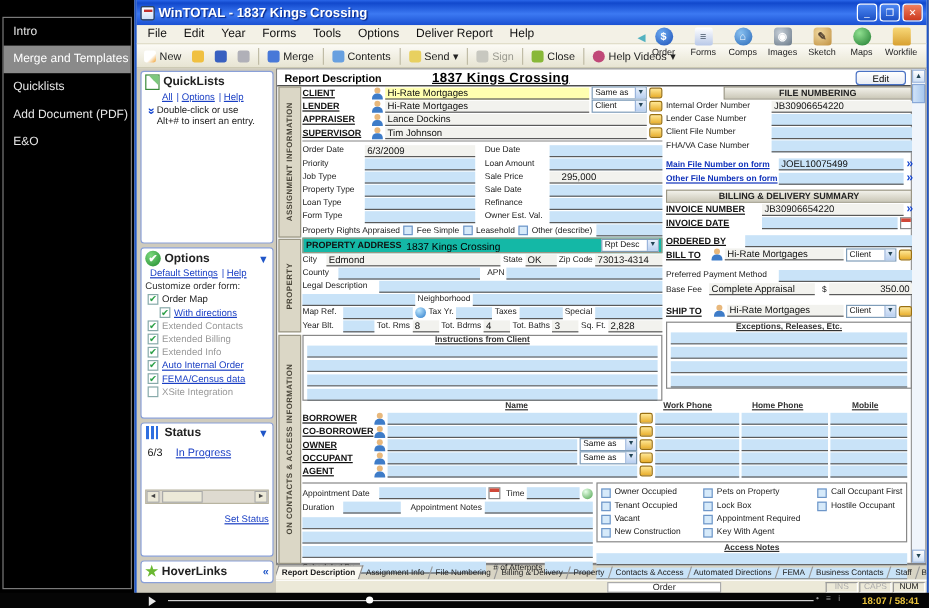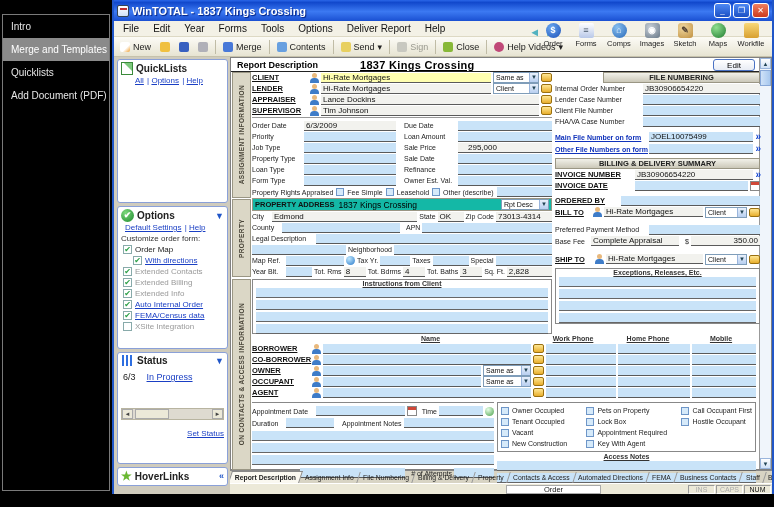--- a/index.html
+++ b/index.html
@@ -109,20 +109,21 @@
 </head>
 <body>
 
 <div id="stage">
 
   <div class="vsidebar">
     <div class="vitem">Intro</div>
     <div class="vitem active">Merge and Templates</div>
     <div class="vitem">Quicklists</div>
     <div class="vitem">Add Document (PDF)</div>
+    <div class="vitem">E&amp;O</div>
   </div>
 
   <div class="appwin">
     <div class="titlebar">
       <span class="appicon"></span>
       <span class="tb-title">WinTOTAL - 1837 Kings Crossing</span>
       <span class="tb-btns">
         <span class="wbtn">_</span>
         <span class="wbtn">❐</span>
         <span class="wbtn close">✕</span>
@@ -211,20 +212,24 @@
 
     <div class="body">
 
       <div class="leftpanel">
         <div class="pbox" style="height:144px">
           <div class="phead">
               <span class="qlico"></span>
               <span>QuickLists</span>
             </div>
           <div class="plinks"><u>All</u> | <u>Options</u> | <u>Help</u></div>
+          <div class="orow" style="align-items:flex-start">
+              <span class="chev" style="transform:rotate(90deg)">»</span>
+              <span style="width:84px">Double-click or use Alt+# to insert an entry.</span>
+            </div>
         </div>
         <div class="pbox" style="height:143px">
           <div class="phead">
               <span class="optico">✔</span>
               <span>Options</span>
               <span class="pin">▼</span>
             </div>
           <div class="plinks" style="margin-left:4px"><u>Default Settings</u> | <u>Help</u></div>
           <div class="pcap">Customize order form:</div>
           <div class="orow">
@@ -698,13 +703,20 @@
         <div class="statusbar">
           <span class="orderbox">Order</span>
           <span class="kcell" style="color:#111">NUM</span>
           <span class="kcell" style="color:#aaa">CAPS</span>
           <span class="kcell" style="color:#aaa">INS</span>
         </div>
       </div>
     </div>
   </div>
 
+  <div class="videobar">
+    <span class="play"></span>
+    <span class="tline"></span>
+    <span class="tdot"></span>
+    <span class="vicons">• ≡ i</span>
+    <span class="vtime">18:07 / 58:41</span>
+  </div>
 </div>
 
 </body></html>

